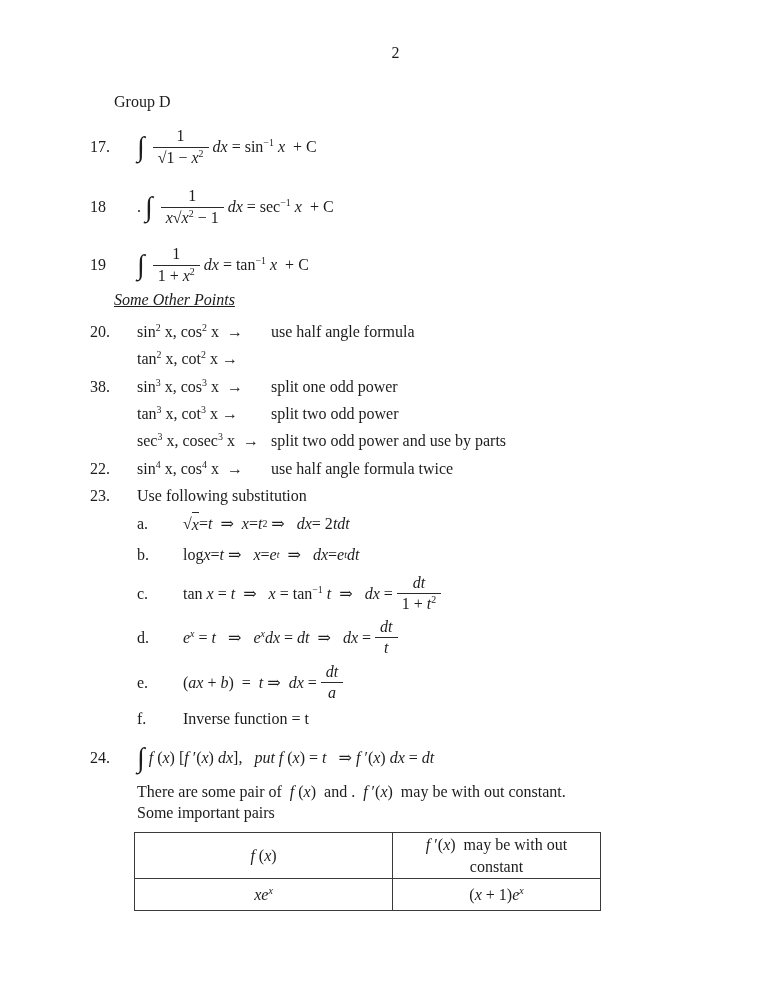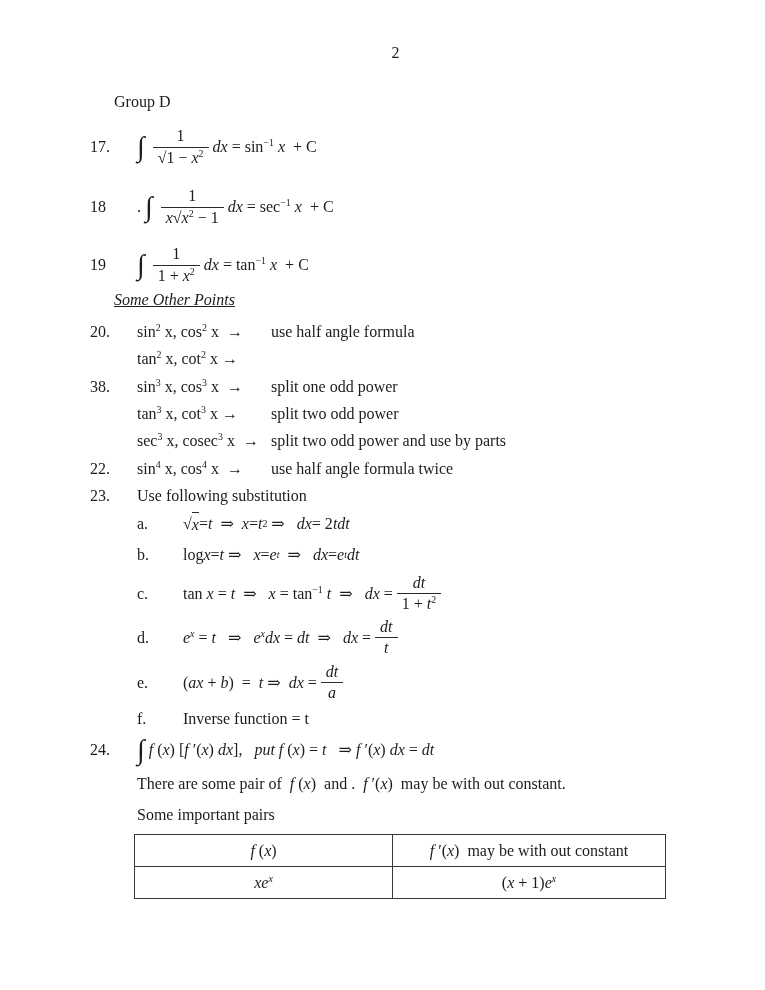--- a/index.html
+++ b/index.html
@@ -30,24 +30,24 @@
   .points{margin-top:8px;}
   .p-row{display:flex;align-items:center;min-height:27.4px;}
   .p-expr{flex:0 0 134px;}
   .p-desc{flex:1;}
   
   .sub-row{display:flex;align-items:center;padding-left:47px;}
   .sub-label{flex:0 0 46px;}
   .h-a{min-height:28px;}  .h-b{min-height:34px;}
   .h-c{min-height:44px;}  .h-d{min-height:44px;}
   .h-e{min-height:46px;}  .h-f{min-height:27px;}
-  .item-24{min-height:34px;}
+  .item-24{min-height:34px;margin-top:8px;}
   .para{padding-left:47px;margin-top:6px;}
-  .pairs-heading{padding-left:47px;margin-top:10px;}
-  table.pairs{border-collapse:collapse;margin:8px 0 0 44px;width:532px;table-layout:fixed;}
+  .pairs-heading{padding-left:47px;}
+  table.pairs{border-collapse:collapse;margin:8px 0 0 44px;width:467px;table-layout:fixed;}
   table.pairs th,table.pairs td{
     border:1px solid #3a3a3a;font-weight:normal;text-align:center;
     height:29px;padding:1px 6px;font-size:16px;
   }
   table.pairs th.c1,table.pairs td.c1{width:245px;}
 </style>
 </head>
 <body>
 
 <div class="page">

